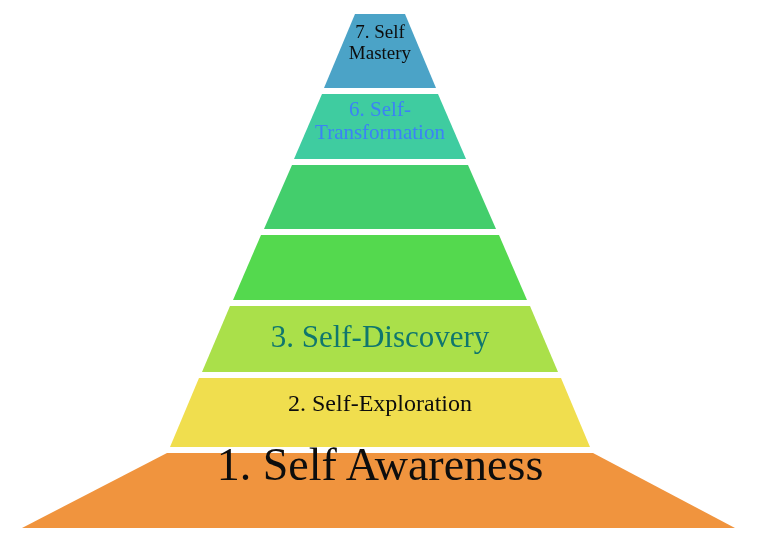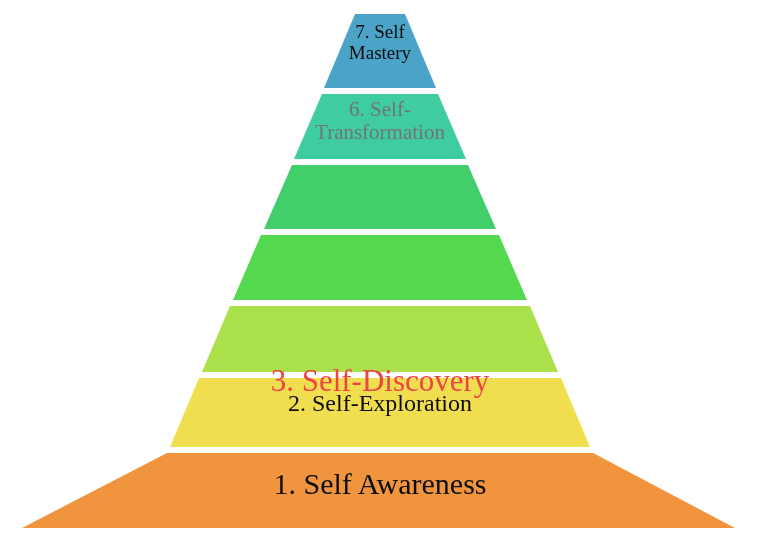--- a/index.html
+++ b/index.html
@@ -35,21 +35,21 @@
     pointer-events: none;
     font-family: "Liberation Serif", "DejaVu Serif", serif;
     font-weight: 400;
   }
   .tier-7-label { left: 300px; top: 22px;  width: 160px; font-size: 19px; }
   .tier-6-label { left: 268px; top: 98px;  width: 224px; font-size: 21px; }
   .tier-5-label { left: 230px; top: 180px; width: 300px; font-size: 25px; }
   .tier-4-label { left: 190px; top: 249px; width: 380px; font-size: 26px; }
   .tier-3-label { left: 150px; top: 320px; width: 460px; font-size: 31px; }
   .tier-2-label { left: 110px; top: 391px; width: 540px; font-size: 24px; }
-  .tier-1-label { left: 60px;  top: 468px; width: 640px; font-size: 30px; }
+  .tier-1-label { left: 60px;  top: 440px; width: 640px; font-size: 46px; }
 </style>
 </head>
 <body>
 
 <div id="pyramid-diagram" style="background: rgb(255, 255, 255);">
 
   <svg id="pyramid-svg" viewBox="0 0 757 537" xmlns="http://www.w3.org/2000/svg">
 
     <polygon points="355,14 405,14 436,88 324,88" fill="#4BA3C7"></polygon>
 
@@ -62,24 +62,24 @@
     <polygon points="230,306 530,306 558,372 202,372" fill="#AAE04A"></polygon>
 
     <polygon points="199,378 561,378 590,447 170,447" fill="#F0DE4E"></polygon>
 
     <polygon points="167,453 593,453 735,528 22,528" fill="#F0943E"></polygon>
   </svg>
 
   <div class="tier-label tier-7-label" style="color: rgb(13, 13, 13);">7. Self
 Mastery</div>
 
-  <div class="tier-label tier-6-label" style="color: #737373;">6. Self-
+  <div class="tier-label tier-6-label" style="color: #3b82f6;">6. Self-
 Transformation</div>
 
 
 
-  <div class="tier-label tier-3-label" style="color: #ef4444; margin-top: 44px;">3. Self-Discovery</div>
+  <div class="tier-label tier-3-label" style="color: #0f766e;">3. Self-Discovery</div>
 
   <div class="tier-label tier-2-label" style="color: rgb(13, 13, 13);">2. Self-Exploration</div>
 
   <div class="tier-label tier-1-label" style="color: rgb(13, 13, 13);">1. Self Awareness</div>
 
 </div>
 
 </body></html>

